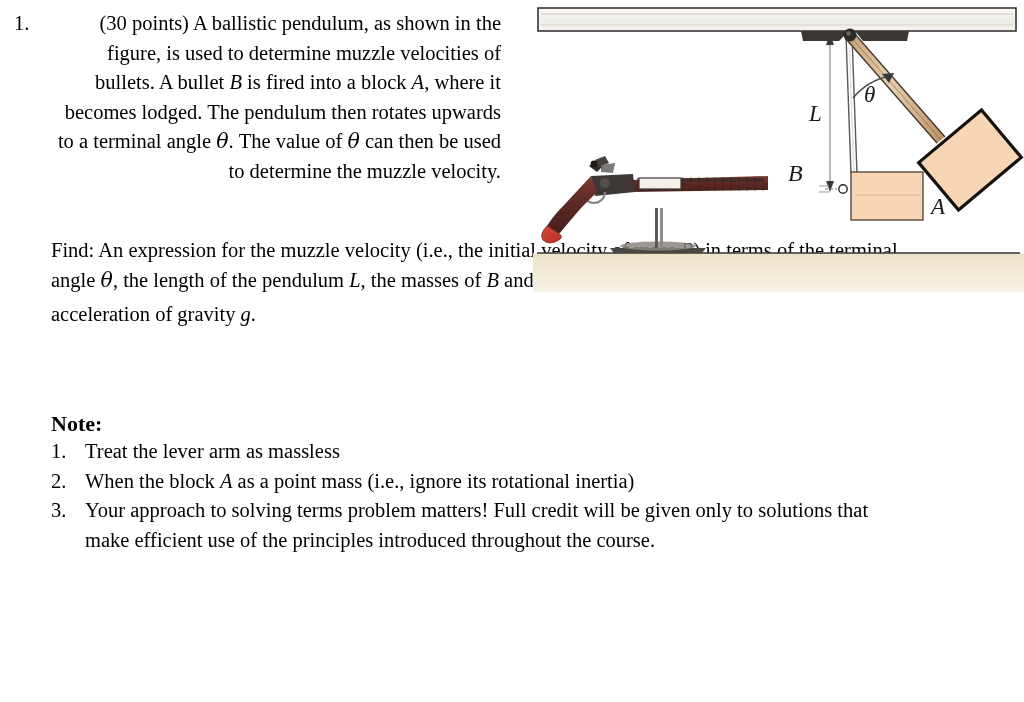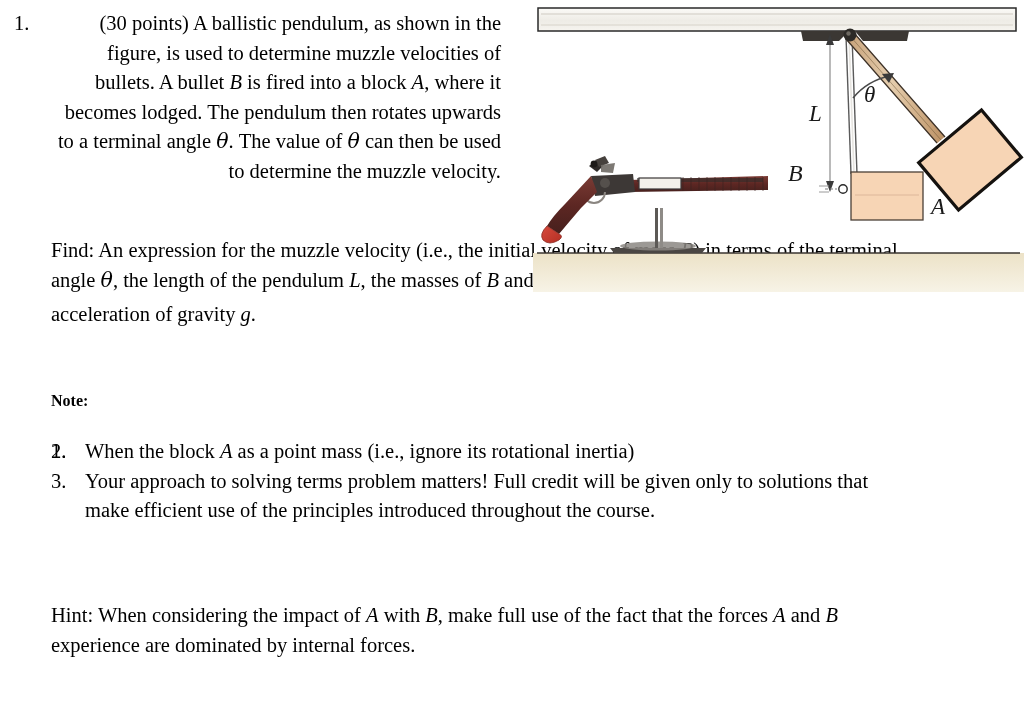--- a/index.html
+++ b/index.html
@@ -49,22 +49,22 @@
     left: 51px;
     top: 236px;
     width: 862px;
     font-size: 20.5px;
     line-height: 29.6px;
   }
 
   #note-head {
     position: absolute;
     left: 51px;
-    top: 386px;
-    font-size: 16px;
+    top: 409px;
+    font-size: 22px;
     font-weight: bold;
     line-height: 29.6px;
   }
   #note-list {
     position: absolute;
     left: 51px;
     top: 437px;
     width: 862px;
     font-size: 20.5px;
     line-height: 29.6px;
@@ -123,26 +123,25 @@
 
     <div id="q-number">1.</div>
 
     <div id="q-body"><span>(30 points)</span><span>  A ballistic pendulum, as shown in the figure,  is used to determine muzzle velocities of bullets. A bullet </span><i>B</i><span> is fired into a block </span><i>A</i><span>, where it becomes lodged.  The pendulum then rotates upwards to a terminal angle </span><span class="greek">θ</span><span>.  The value of </span><span class="greek">θ</span><span> can then be used to determine the muzzle velocity.</span></div>
 
     <div id="find-block"><b>Find:</b><b> An expression for the muzzle velocity</b><span> (i.e., the initial velocity of mass </span><i>B</i><span>) in terms of the terminal angle  </span><span class="greek">θ</span><span>, the length of the pendulum </span><i>L</i><span>, the masses of </span><i>B</i><span> and </span><i>A</i><span> given  by </span><i>m</i><span class="sub">B</span><span> and </span><i>m</i><span class="sub">A</span><span>, respectively, and the acceleration  of gravity </span><i>g</i><span>.</span></div>
 
     <div id="note-head">Note:</div>
 
     <div id="note-list">
-      <div class="note-row"><span class="note-num">1.</span></div>
+      <div class="note-row"><span class="note-num">1.</span><span>Treat the lever arm as massless</span></div>
       <div class="note-row"><span class="note-num">2.</span><span>When the block </span><i>A</i><span> as a point mass (i.e., ignore its rotational inertia)</span></div>
       <div class="note-row"><span class="note-num">3.</span><b>Your approach to solving terms problem matters!</b><span>  Full credit will be given  only to solutions that make efficient use of the principles introduced throughout the course.</span></div>
     </div>
 
-    <div id="hint-block"><b>Hint:</b><span> When considering the impact of </span><i>A</i><span>  with </span><i>B</i><span>, make full use of the fact that the forces </span><i>A</i><span> and </span><i>B</i><span> experience  are dominated by internal forces.</span></div>
 
   </div>
 
   <div id="figure">
     <svg width="491" height="292" viewBox="0 0 491 292" xmlns="http://www.w3.org/2000/svg">
       <defs>
         <linearGradient id="ceilGrad" x1="0" y1="0" x2="0" y2="1">
           <stop offset="0%" stop-color="#fbfaf7"></stop>
           <stop offset="55%" stop-color="#eeece6"></stop>
           <stop offset="100%" stop-color="#f6f4ef"></stop>

